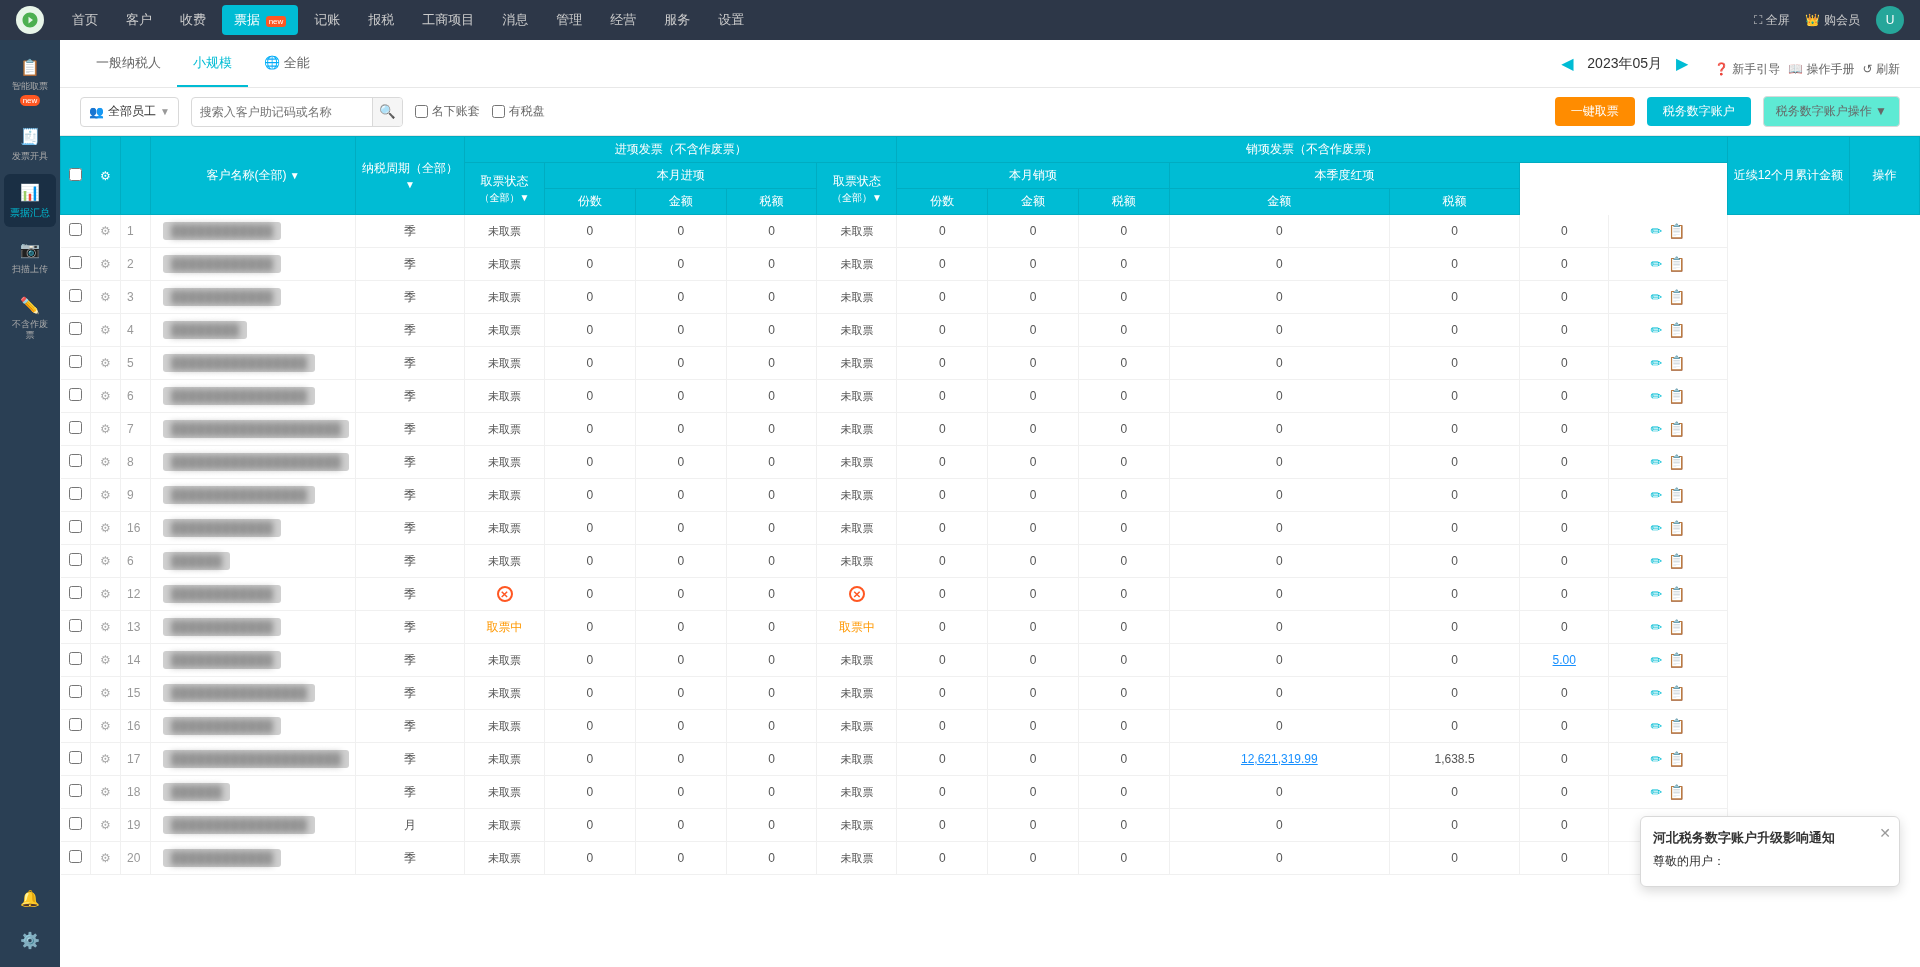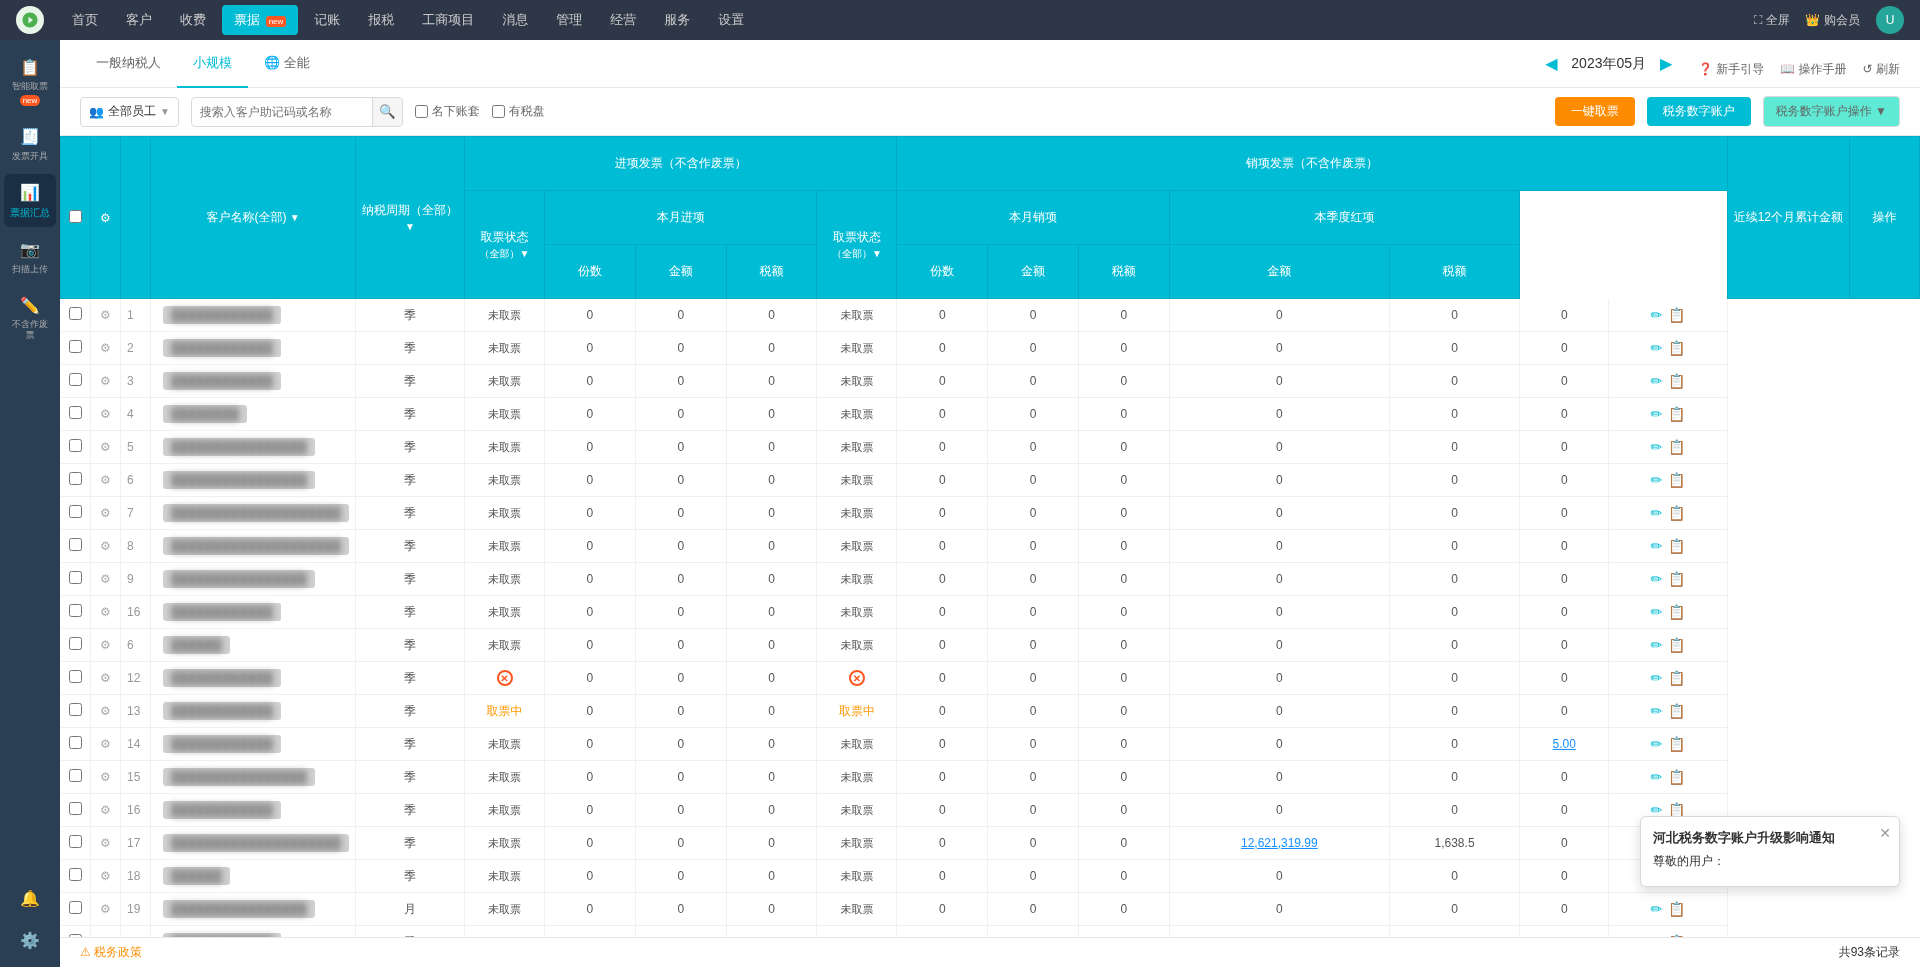--- a/index.html
+++ b/index.html
@@ -20,42 +20,42 @@
     .sidebar { width: 60px; background: #2a3f54; display: flex; flex-direction: column; align-items: center; padding: 8px 0; gap: 4px; }
     .sidebar-item { display: flex; flex-direction: column; align-items: center; padding: 8px 4px; cursor: pointer; color: #aaa; font-size: 10px; border-radius: 6px; width: 52px; gap: 3px; }
     .sidebar-item.active { background: #1a2f44; color: #00bcd4; }
     .sidebar-icon { width: 22px; height: 22px; display: flex; align-items: center; justify-content: center; font-size: 16px; }
     .sidebar-badge { background: #ff5722; color: #fff; font-size: 8px; padding: 1px 3px; border-radius: 8px; }
 
     
     .main-content { flex: 1; display: flex; flex-direction: column; overflow: hidden; }
 
     
-    .sub-header { background: #fff; border-bottom: 1px solid #e8e8e8; padding: 0 20px; display: flex; align-items: center; gap: 0; height: 48px; }
+    .sub-header { background: #fff; border-bottom: 1px solid #e8e8e8; padding: 0 20px; display: flex; gap: 0; height: 48px; }
     .sub-tab { padding: 14px 16px; cursor: pointer; font-size: 13px; color: #666; border-bottom: 2px solid transparent; white-space: nowrap; }
     .sub-tab.active { color: #00bcd4; border-bottom: 2px solid #00bcd4; font-weight: 500; }
     .date-nav { display: flex; align-items: center; gap: 8px; margin-left: auto; }
     .date-nav-btn { width: 24px; height: 24px; border: none; background: none; cursor: pointer; color: #00bcd4; font-size: 16px; display: flex; align-items: center; justify-content: center; }
     .date-label { font-size: 14px; font-weight: 500; color: #333; }
-    .toolbar-right { display: flex; align-items: center; gap: 16px; margin-left: 20px; margin-top: 12px; }
+    .toolbar-right { display: flex; align-items: center; gap: 8px; margin-left: 20px; margin-top: 12px; }
 
     
     .filter-bar { background: #fff; padding: 8px 20px; display: flex; align-items: center; gap: 12px; border-bottom: 1px solid #e8e8e8; }
     .search-input-wrap { display: flex; align-items: center; border: 1px solid #d9d9d9; border-radius: 4px; height: 30px; overflow: hidden; }
     .search-input { border: none; outline: none; padding: 0 8px; font-size: 12px; width: 180px; }
     .search-btn { background: #f5f5f5; border: none; border-left: 1px solid #d9d9d9; height: 30px; width: 30px; cursor: pointer; display: flex; align-items: center; justify-content: center; }
     .checkbox-label { display: flex; align-items: center; gap: 4px; font-size: 12px; color: #666; cursor: pointer; }
     .btn-orange { background: #ff8c00; color: #fff; border: none; border-radius: 4px; padding: 6px 16px; font-size: 12px; cursor: pointer; white-space: nowrap; }
     .btn-teal { background: #00bcd4; color: #fff; border: none; border-radius: 4px; padding: 6px 16px; font-size: 12px; cursor: pointer; white-space: nowrap; }
     .btn-outline { background: #5eead4; color: #666; border: 1px solid #d9d9d9; border-radius: 4px; padding: 6px 12px; font-size: 12px; cursor: pointer; white-space: nowrap; display: flex; align-items: center; gap: 4px; }
 
     
     .table-wrap { flex: 1; overflow: auto; background: #fff; }
     table { width: 100%; border-collapse: collapse; font-size: 12px; }
-    thead tr th { background: #00bcd4; color: #fff; padding: 18px 6px; text-align: center; white-space: nowrap; border: 1px solid #00acc1; font-weight: normal; position: sticky; top: 0; z-index: 2; }
+    thead tr th { background: #00bcd4; color: #fff; padding: 4px 6px; text-align: center; white-space: nowrap; border: 1px solid #00acc1; font-weight: normal; position: sticky; top: 0; z-index: 2; }
     thead tr:first-child th { font-weight: 500; }
     tbody tr td { padding: 7px 6px; text-align: center; border-bottom: 1px solid #f0f0f0; border-right: 1px solid #f0f0f0; white-space: nowrap; color: #555; }
     tbody tr td:nth-child(3) { text-align: left; }
     .status-tag { font-size: 11px; color: #555; }
     .row-num { color: #999; }
     .action-icons { display: flex; align-items: center; justify-content: center; gap: 6px; }
     .action-icon { color: #00bcd4; cursor: pointer; font-size: 14px; }
     .blurred { color: transparent; text-shadow: 0 0 6px rgba(0,0,0,0.3); user-select: none; background: #e0e0e0; border-radius: 3px; display: inline-block; }
     .amount-link { color: #1890ff; cursor: pointer; text-decoration: underline; }
 
@@ -716,25 +716,20 @@
       <div class="action-icons">
         <span class="action-icon" title="编辑">✏</span>
         <span class="action-icon" title="复制">📋</span>
       </div>
     </td>
             </tr>
           </tbody>
       </table>
     </div>
 
-    <div class="bottom-bar">
-      <span class="tax-policy-link">⚠ 税务政策</span>
-      <span style="flex:1;"></span>
-      <span>共93条记录</span>
-    </div>
   </div>
 </div>
 
 <div class="notification-popup">
   <span class="notification-close">✕</span>
   <div class="notification-title">河北税务数字账户升级影响通知</div>
   <div style="font-size:12px; color:#333; margin-bottom:4px;">尊敬的用户：</div>
 </div>
 
 </body></html>

